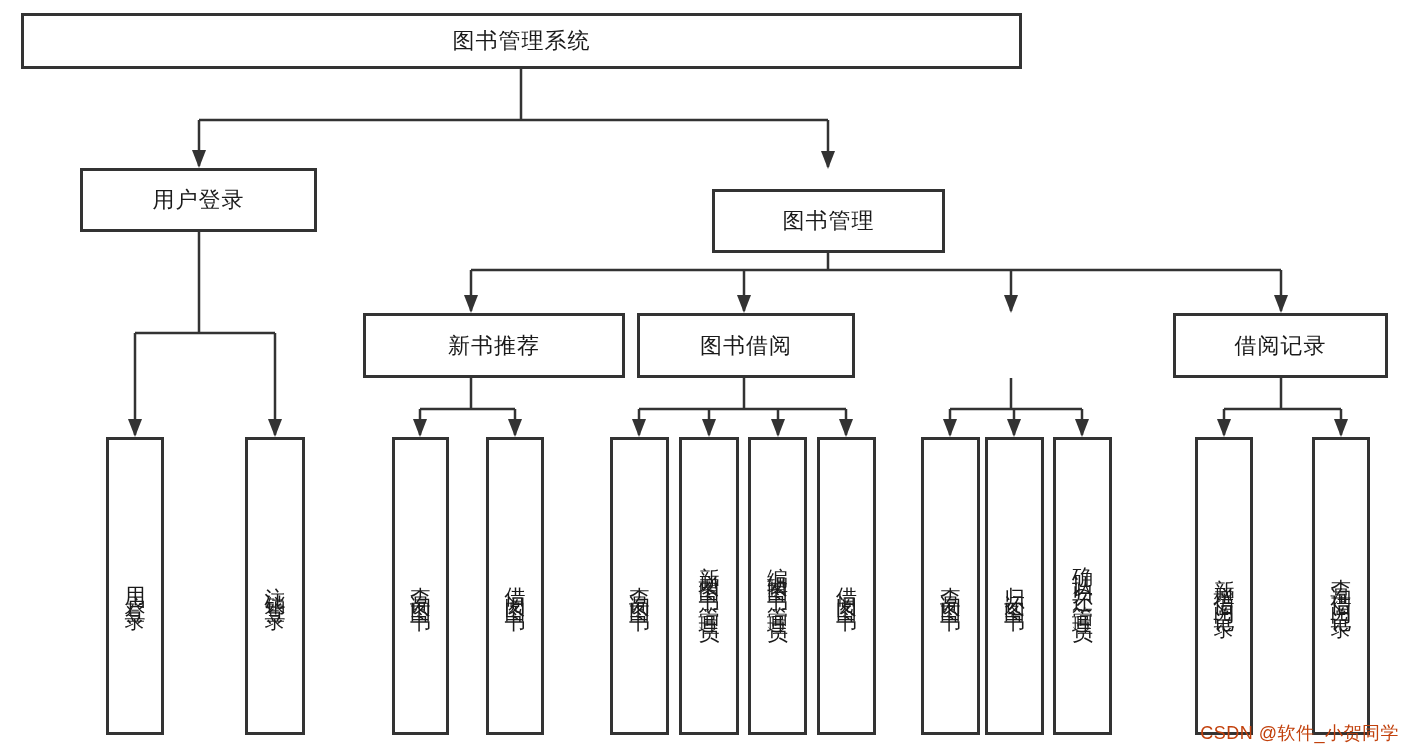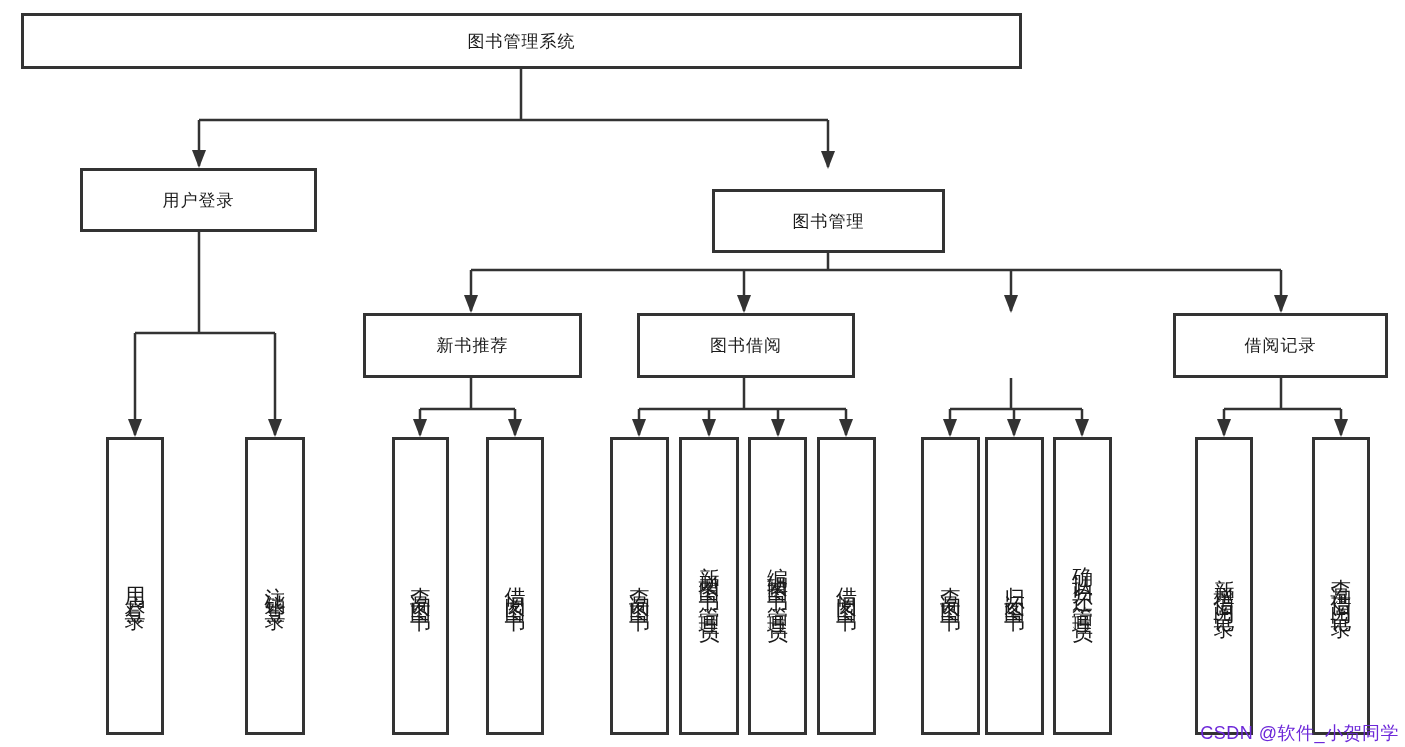--- a/index.html
+++ b/index.html
@@ -28,37 +28,37 @@
     box-sizing: border-box;
     background: #ffffff;
     border: 3px solid #333333;
     display: flex;
     align-items: center;
     justify-content: center;
     z-index: 2;
   }
   .lbl {
     color: #1a1a1a;
-    font-size: 17px;
+    font-size: 22px;
     letter-spacing: 1px;
     white-space: nowrap;
   }
   .vlbl {
     color: #1a1a1a;
     font-size: 21px;
     writing-mode: vertical-rl;
     text-orientation: mixed;
     letter-spacing: 8px;
     white-space: nowrap;
   }
   .watermark {
     position: absolute;
     right: 6px;
     bottom: 2px;
-    color: #6d28d9;
+    color: #c2410c;
     font-size: 18px;
     letter-spacing: 0.5px;
     z-index: 3;
     white-space: nowrap;
   }
 </style>
 </head>
 <body>
 
 <div class="canvas">
@@ -112,21 +112,21 @@
     <span class="lbl">图书管理系统</span>
   </div>
 
   <div class="box" style="left:80px; top:168px; width:237px; height:64px;">
     <span class="lbl">用户登录</span>
   </div>
   <div class="box" style="left:712px; top:169px; width:233px; height:64px;margin-top:20px;">
     <span class="lbl">图书管理</span>
   </div>
 
-  <div class="box" style="left:363px; top:313px; width:219px; height:65px;">
+  <div class="box" style="left:363px; top:313px; width:262px; height:65px;">
     <span class="lbl">新书推荐</span>
   </div>
   <div class="box" style="left:637px; top:313px; width:218px; height:65px;">
     <span class="lbl">图书借阅</span>
   </div>
   <div class="box" style="left:1173px; top:313px; width:215px; height:65px;">
     <span class="lbl">借阅记录</span>
   </div>
 
   <div class="box" style="left:106px; top:437px; width:58px; height:298px;">

